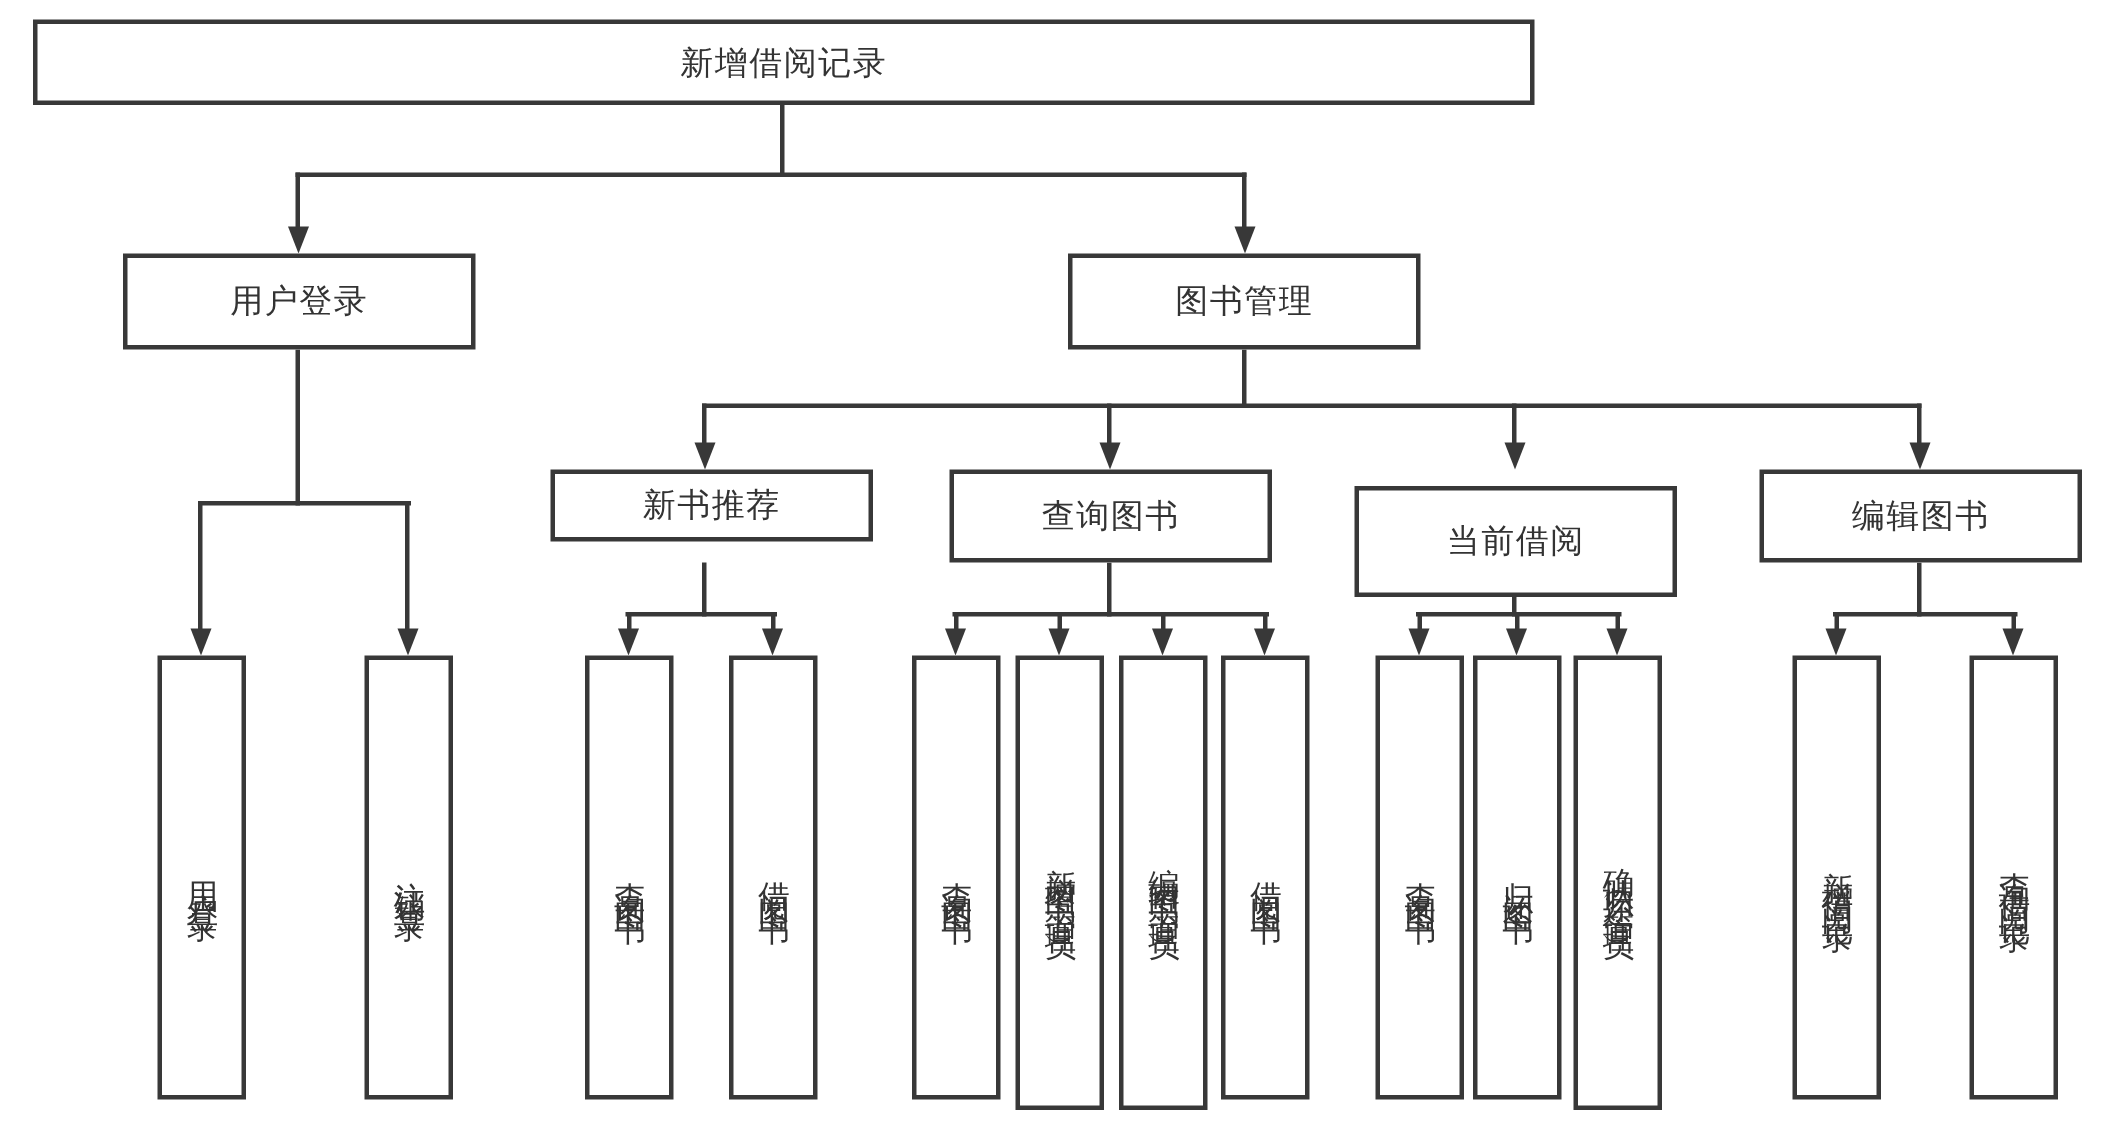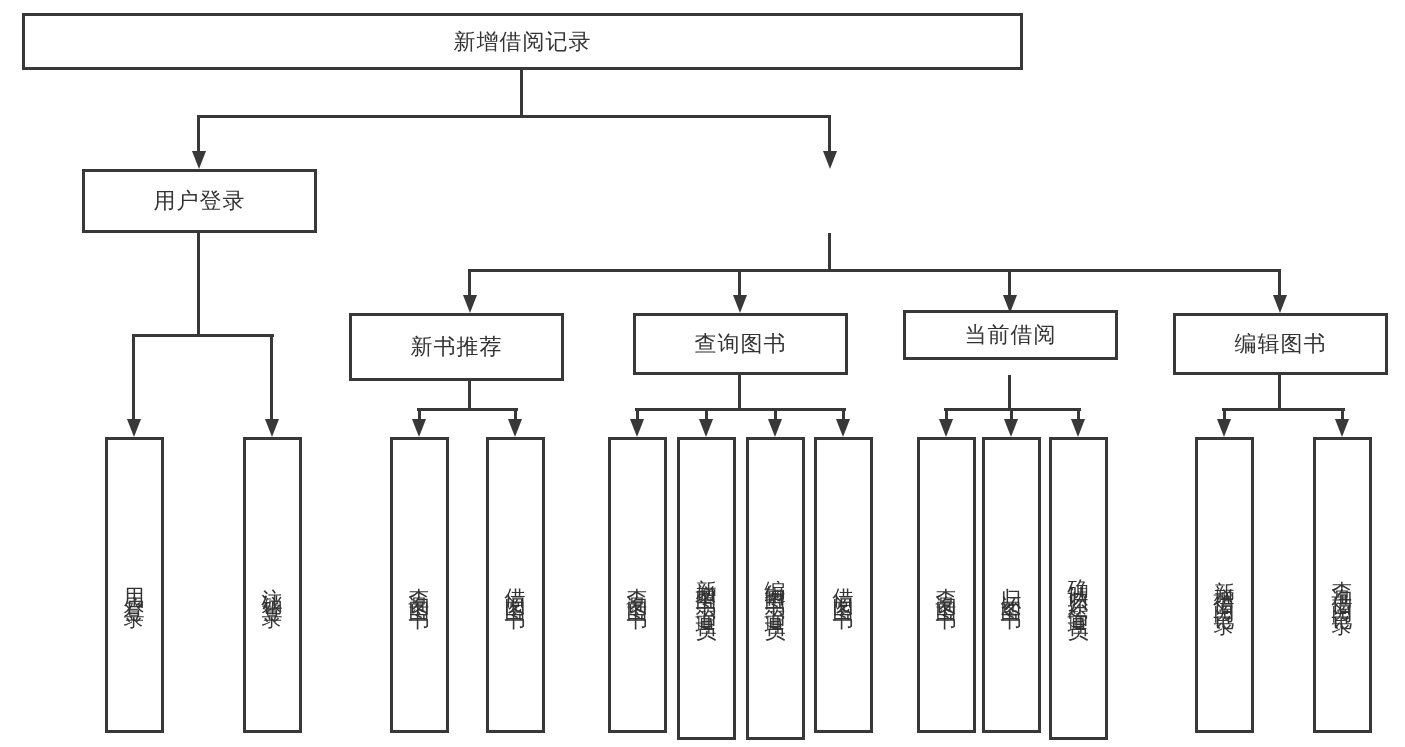--- a/index.html
+++ b/index.html
@@ -47,26 +47,27 @@
 </style>
 </head>
 <body>
 
 <div class="canvas">
 
   <div class="box" style="left:22px;top:13px;width:1001px;height:57px">新增借阅记录</div>
 
   <div class="box" style="left:82px;top:169px;width:235px;height:64px">用户登录</div>
 
+  <div class="box" style="left:712px;top:169px;width:235px;height:64px">图书管理</div>
 
-  <div class="box" style="left:349px;top:313px;width:215px;height:68px">新书推荐</div>
+  <div class="box" style="left:367px;top:313px;width:215px;height:48px">新书推荐</div>
 
   <div class="box" style="left:633px;top:313px;width:215px;height:62px">查询图书</div>
 
-  <div class="box" style="left:903px;top:310px;width:215px;height:50px">当前借阅</div>
+  <div class="box" style="left:903px;top:324px;width:215px;height:74px">当前借阅</div>
 
   <div class="box" style="left:1173px;top:313px;width:215px;height:62px">编辑图书</div>
 
   <div class="leaf" style="left:105px">
     <span class="vtxt">用户登录</span>
   </div>
   <div class="leaf" style="left:243px">
     <span class="vtxt">注销登录</span>
   </div>
 

